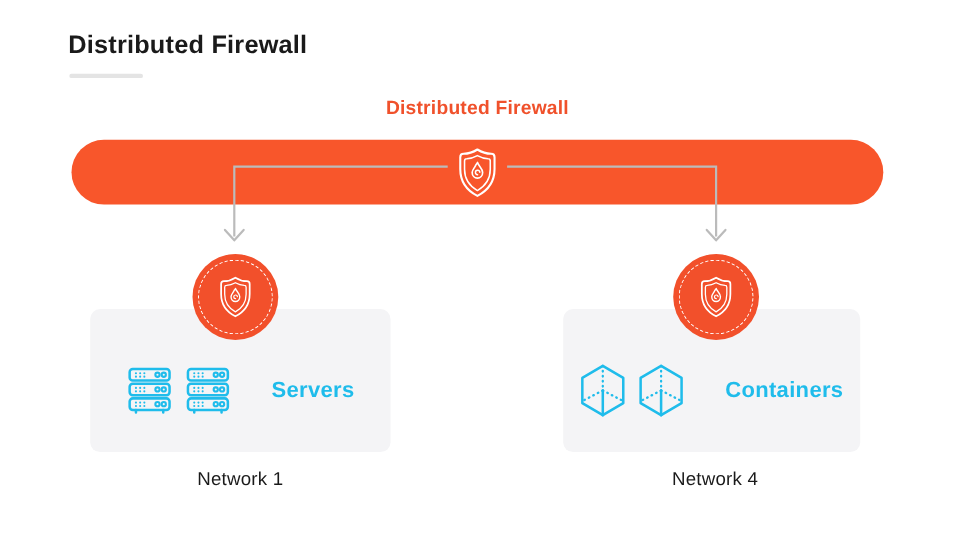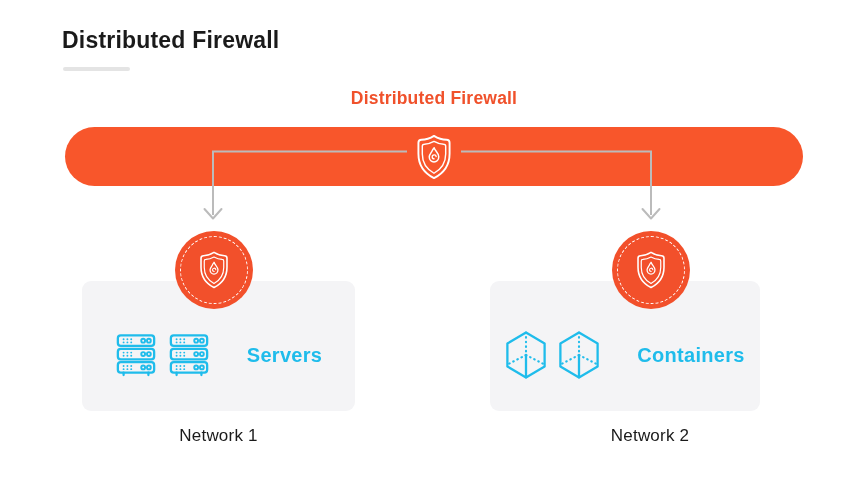--- a/index.html
+++ b/index.html
@@ -59,21 +59,21 @@
   }
   .fw-node.left{left:175px;top:231px;}
   .fw-node.right{left:612px;top:231px;}
   .card{
     position:absolute;top:281px;height:130px;border-radius:9px;
     background:var(--card_bg);
     display:flex;align-items:center;justify-content:center;
     padding-top:18px;
   }
   .card.left{left:82px;width:273px;}
-  .card.right{left:490px;width:270px;}
+  .card.right{left:512px;width:270px;}
   .card-row{display:flex;align-items:center;}
   .icon-cyan{color:var(--cyan);}
   .icon-gap{margin-right:11px;}
   .card-label{
     font-size:20px;font-weight:700;color:var(--cyan);
     letter-spacing:.3px;margin-left:37px;
   }
   .caption{
     position:absolute;top:426px;text-align:center;
     font-size:17px;font-weight:400;color:var(--ink);
@@ -193,15 +193,15 @@
           <use href="#container-cube"></use>
         </svg>
       <svg class="icon-cyan" width="42" height="50" viewBox="0 0 44 52">
           <use href="#container-cube"></use>
         </svg>
       <span class="card-label">Containers</span>
     </div>
   </div>
 
   <div class="caption left">Network 1</div>
-  <div class="caption right">Network 2</div>
+  <div class="caption right">Network 4</div>
 
 </div>
 
 </body></html>

